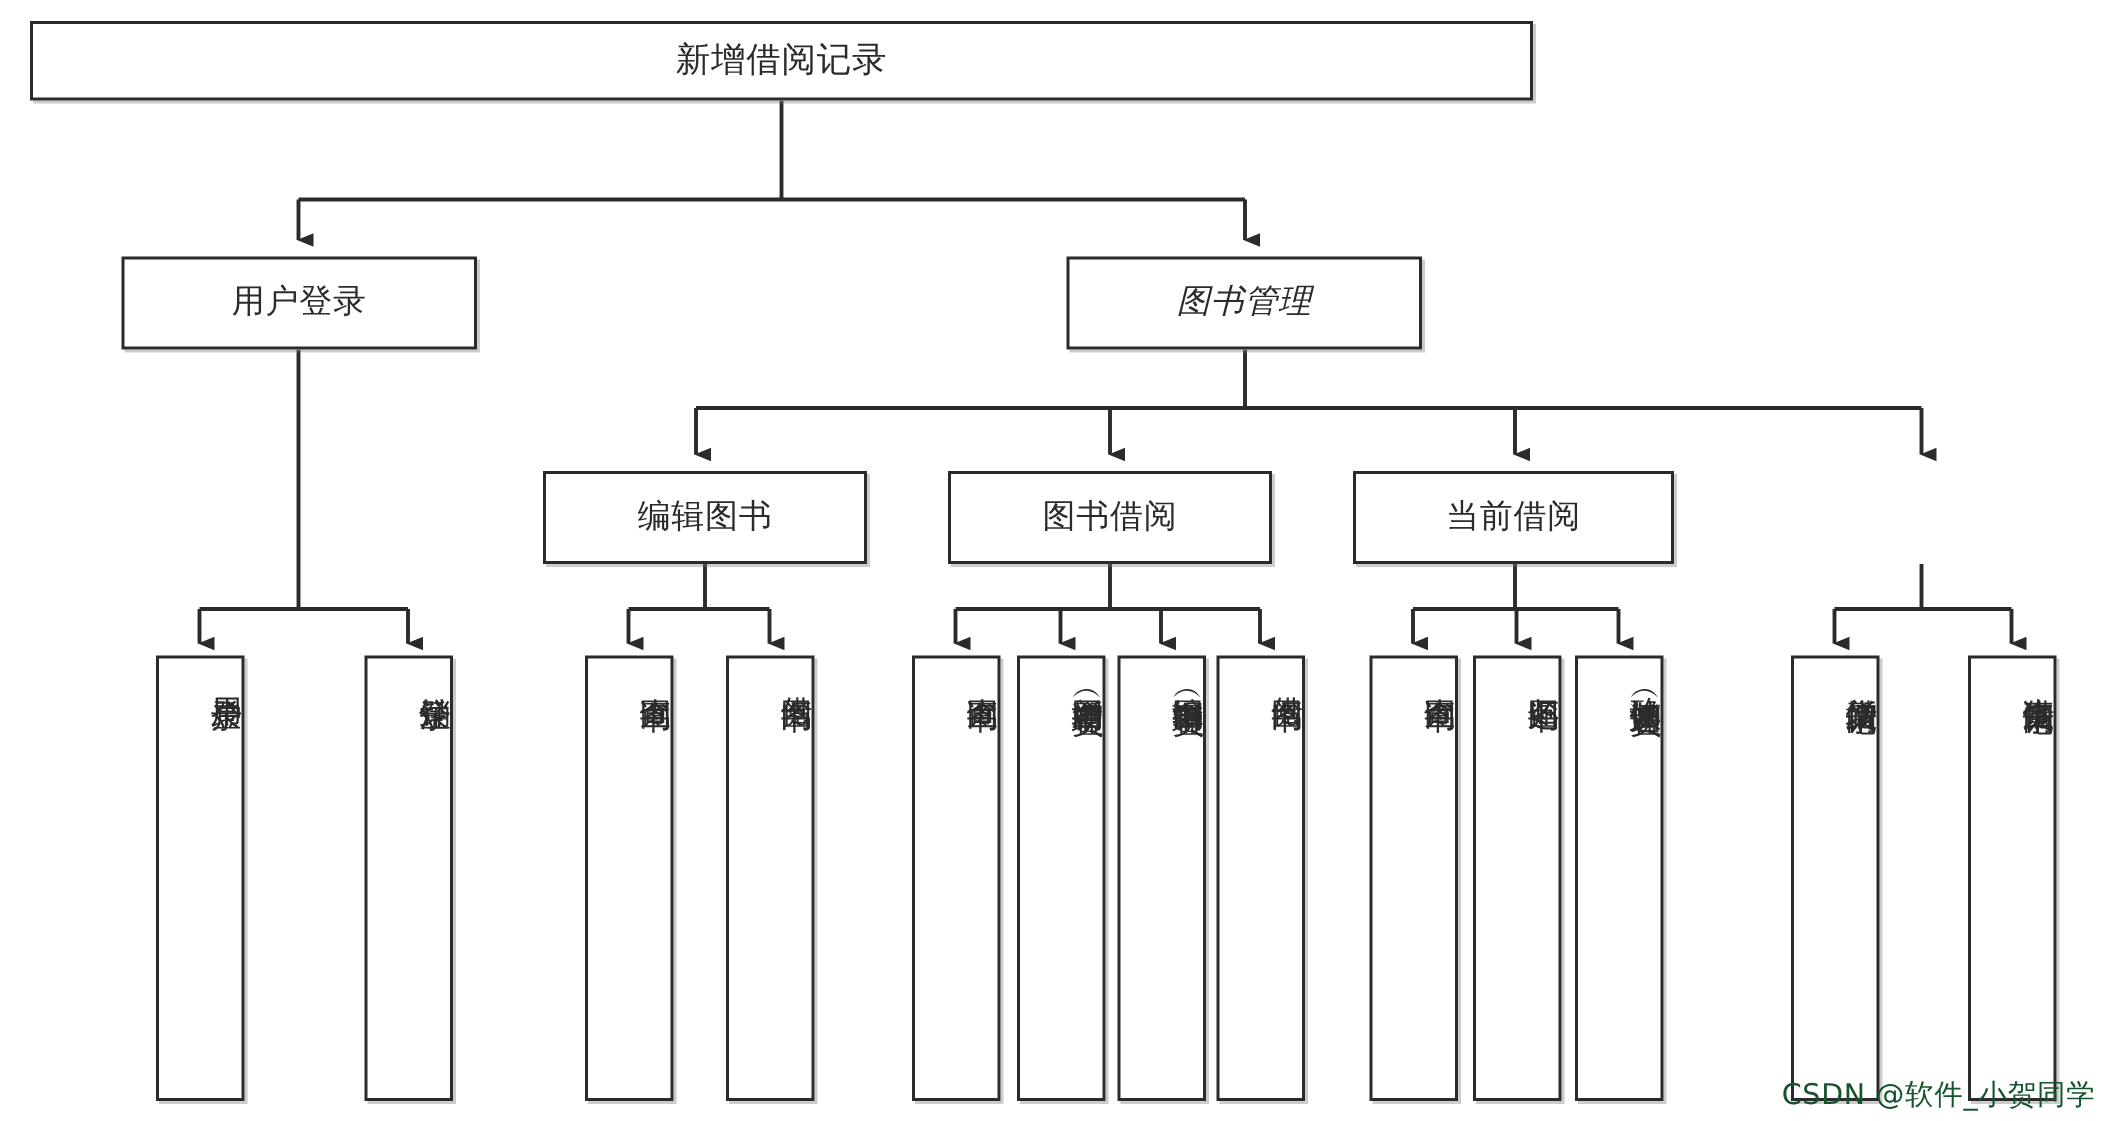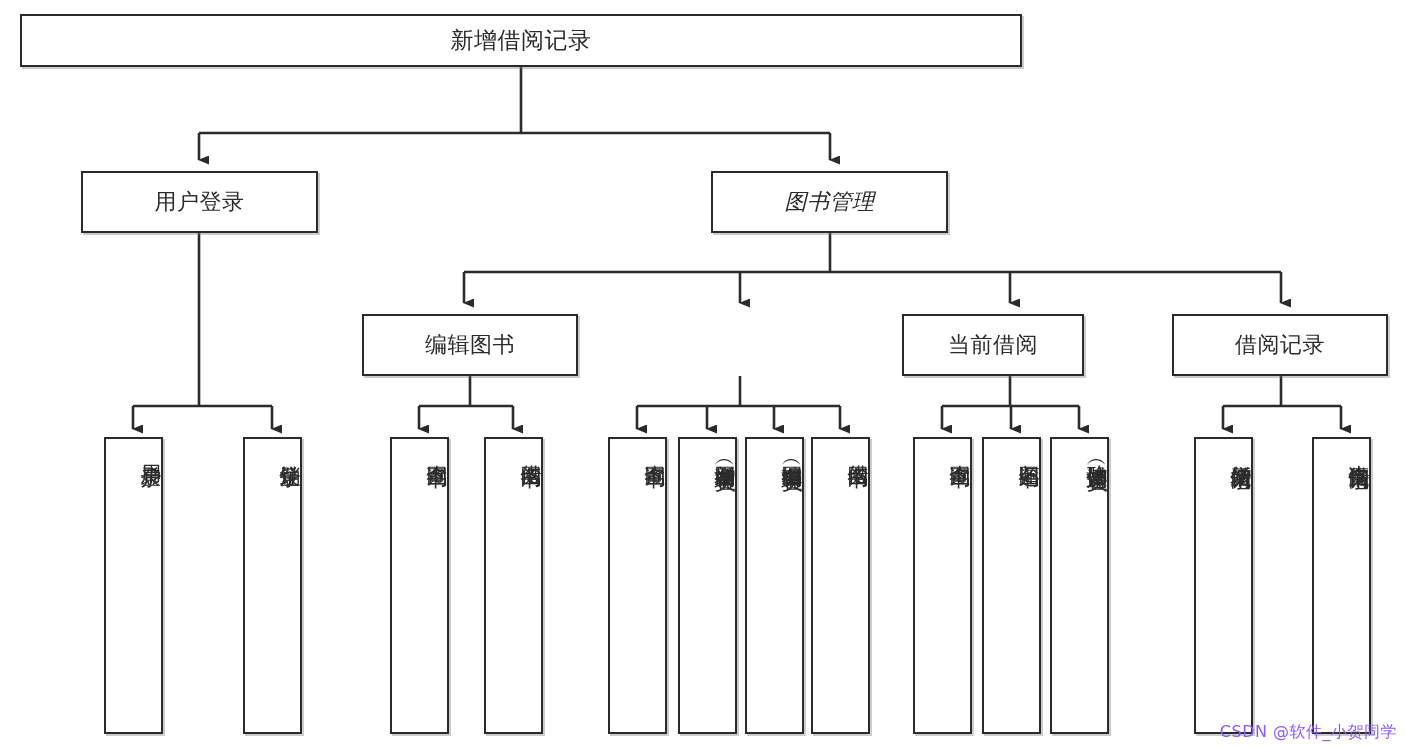--- a/index.html
+++ b/index.html
@@ -58,22 +58,22 @@
     text-orientation: upright;
     line-height: 1.02;
     letter-spacing: 1px;
     width: 100%;
     text-align: center;
   }
   #watermark {
     position: absolute;
     right: 8px;
     bottom: 4px;
-    font-size: 16px;
-    color: #8b5cf6;
+    font-size: 19px;
+    color: #14532d;
     white-space: nowrap;
     letter-spacing: 0.5px;
   }
 </style>
 </head>
 <body>
 
 <div id="canvas">
 
   <svg id="wires" viewBox="0 0 1405 747" xmlns="http://www.w3.org/2000/svg">
@@ -133,25 +133,25 @@
   <div class="node h" style="left:81px; top:171px; width:237px; height:62px;">
     <span class="label">用户登录</span>
   </div>
   <div class="node h" style="left:711px; top:171px; width:237px; height:62px;font-style:italic;">
     <span class="label">图书管理</span>
   </div>
 
   <div class="node h" style="left:362px; top:314px; width:216px; height:62px;">
     <span class="label">编辑图书</span>
   </div>
-  <div class="node h" style="left:902px; top:314px; width:182px; height:62px;">
+  <div class="node h" style="left:632px; top:314px; width:216px; height:62px;">
+    <span class="label">图书借阅</span>
+  </div>
+  <div class="node h" style="left:902px; top:314px; width:214px; height:62px;">
     <span class="label">当前借阅</span>
-  </div>
-  <div class="node h" style="left:1172px; top:314px; width:216px; height:62px;">
-    <span class="label">借阅记录</span>
   </div>
 
   <div class="node v" style="left:104px; top:437px; width:59px; height:297px;">
     <span class="label">用户登录</span>
   </div>
   <div class="node v" style="left:243px; top:437px; width:59px; height:297px;">
     <span class="label">注销登录</span>
   </div>
 
   <div class="node v" style="left:390px; top:437px; width:59px; height:297px;">

